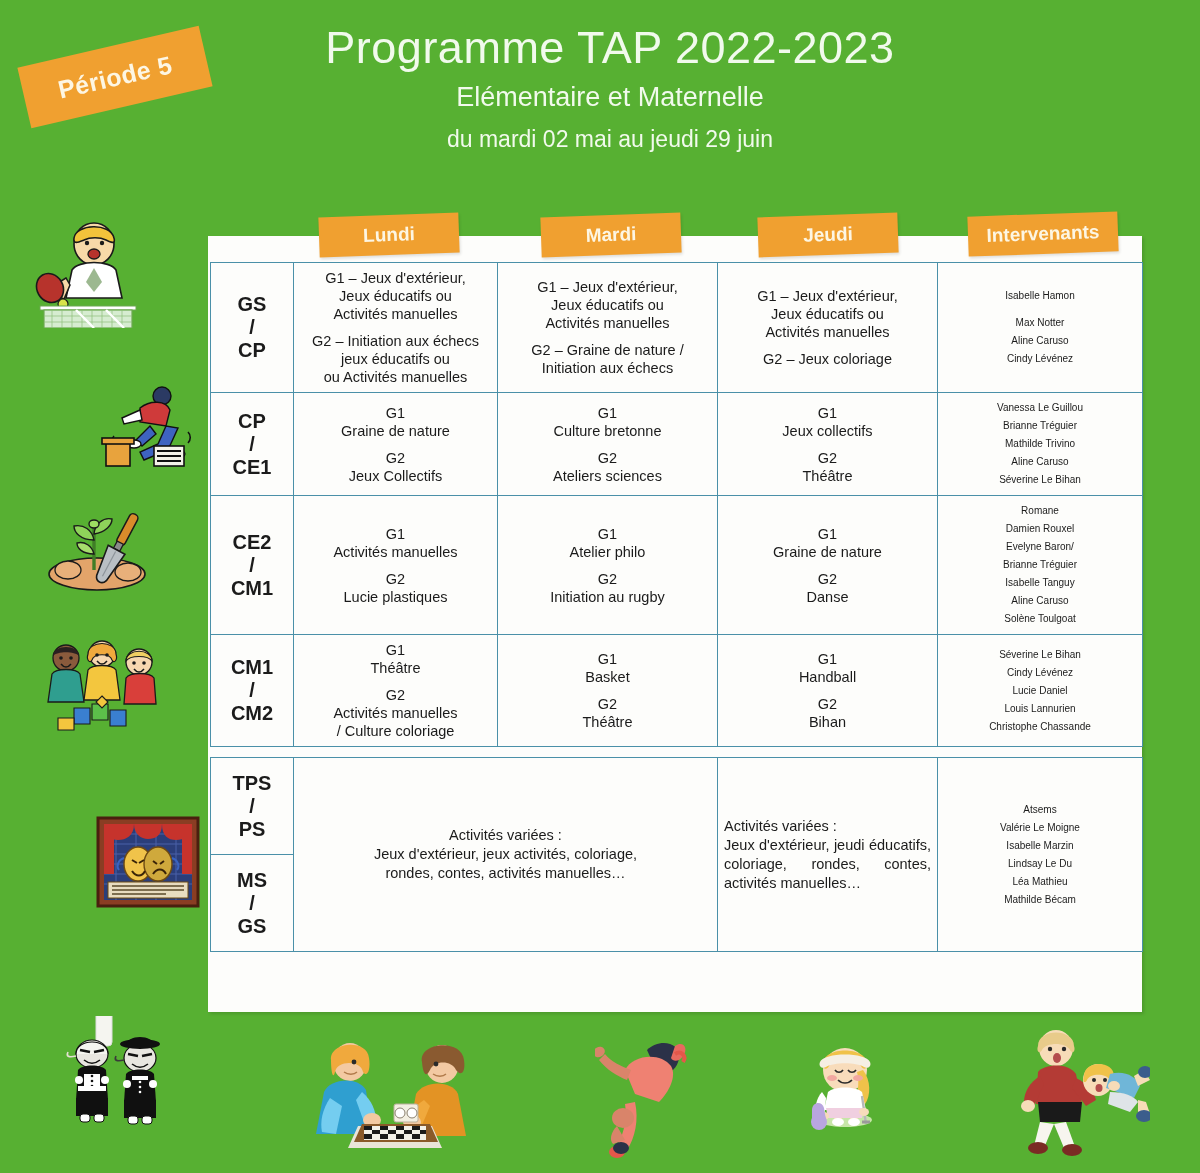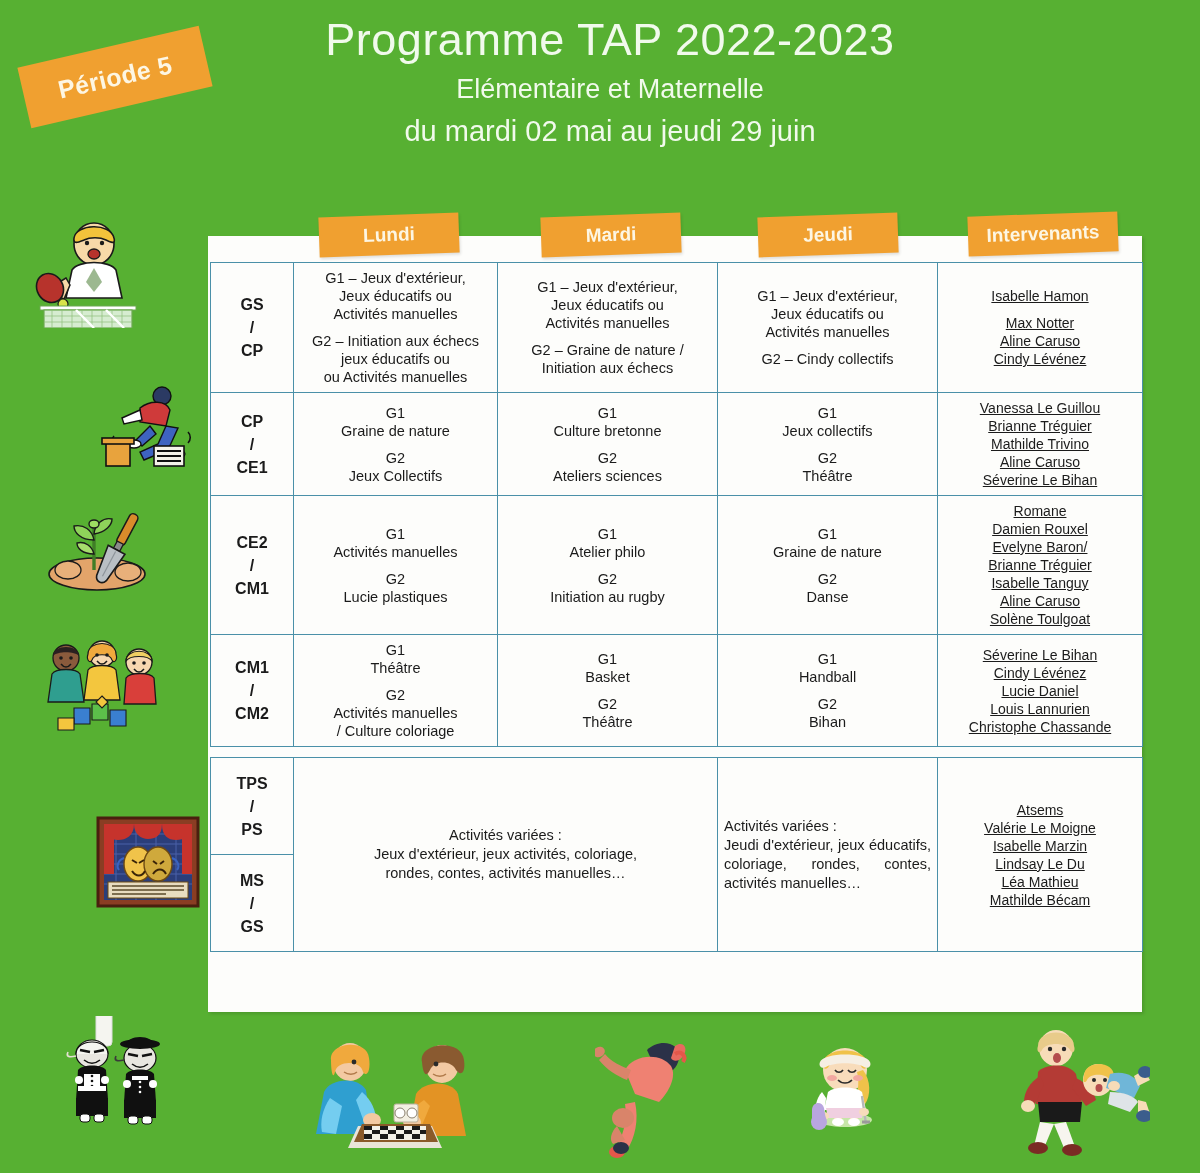--- a/index.html
+++ b/index.html
@@ -18,26 +18,26 @@
     background:#f0a030;
     transform:rotate(-13deg);
     display:flex;align-items:center;justify-content:center;
   }
   #period-badge span{
     color:#fdf6e3;font-weight:bold;font-size:25px;
     letter-spacing:.4px;
   }
 
   #title-block{
-    position:absolute;left:230px;top:12px;width:760px;
+    position:absolute;left:230px;top:20px;width:760px;
     text-align:center;color:#f1faec;
   }
   #title-block .t1{font-size:45px;line-height:56px;font-weight:400;letter-spacing:.5px;}
   #title-block .t2{font-size:27px;line-height:42px;font-weight:400;}
-  #title-block .t3{font-size:29px;line-height:42px;font-weight:400;}
+  #title-block .t3{font-size:23px;line-height:42px;font-weight:400;}
 
   
   #panel{
     position:absolute;left:208px;top:236px;
     width:934px;height:776px;
     background:#fdfdfb;
     box-shadow:2px 2px 3px rgba(0,0,0,.13);
   }
 
   
@@ -63,25 +63,25 @@
     table-layout:fixed;
   }
   #grid td{
     border:1px solid #4a90a8;
     vertical-align:middle;
     text-align:center;
     color:#1b1b1b;
     padding:6px 6px;
   }
   #grid td.lvl{
-    font-weight:bold;font-size:16px;line-height:23px;
+    font-weight:bold;font-size:20px;line-height:23px;
     width:83px;
   }
   #grid td.cell{font-size:14.5px;line-height:18px;}
-  #grid td.people{font-size:14px;line-height:18px;text-decoration:underline;}
+  #grid td.people{font-size:10px;line-height:18px;}
   .grp{margin:0;}
   .gap{height:9px;}
 
   #grid td.spacer{
     border-left:1px solid #4a90a8;
     border-right:1px solid #4a90a8;
     border-top:1px solid #4a90a8;
     border-bottom:1px solid #4a90a8;
     height:10px;padding:0;
   }
@@ -172,21 +172,21 @@
       </div>
     </td>
     <td class="cell">
       <div class="grp">
         <div>G1 – Jeux d'extérieur,</div>
         <div>Jeux éducatifs ou</div>
         <div>Activités manuelles</div>
       </div>
       <div class="gap"></div>
       <div class="grp">
-        <div>G2 – Cindy collectifs</div>
+        <div>G2 – Jeux coloriage</div>
       </div>
     </td>
     <td class="people">
       <div>Isabelle Hamon</div>
       <div class="gap"></div>
       <div>Max Notter</div>
       <div>Aline Caruso</div>
       <div>Cindy Lévénez</div>
     </td>
   </tr>
@@ -313,21 +313,21 @@
       <div>/</div>
       <div>PS</div>
     </td>
     <td class="just" colspan="2" rowspan="2">
       <p>Activités variées :</p>
       <p>Jeux d'extérieur, jeux activités, coloriage,</p>
       <p>rondes, contes, activités manuelles…</p>
     </td>
     <td class="just justify" rowspan="2">
       <p>Activités variées :</p>
-      <p>Jeudi d'extérieur, jeux éducatifs, coloriage, rondes, contes, activités manuelles…</p>
+      <p>Jeux d'extérieur, jeudi éducatifs, coloriage, rondes, contes, activités manuelles…</p>
     </td>
     <td class="people" rowspan="2">
       <div>Atsems</div>
       <div>Valérie Le Moigne</div>
       <div>Isabelle Marzin</div>
       <div>Lindsay Le Du</div>
       <div>Léa Mathieu</div>
       <div>Mathilde Bécam</div>
     </td>
   </tr>

